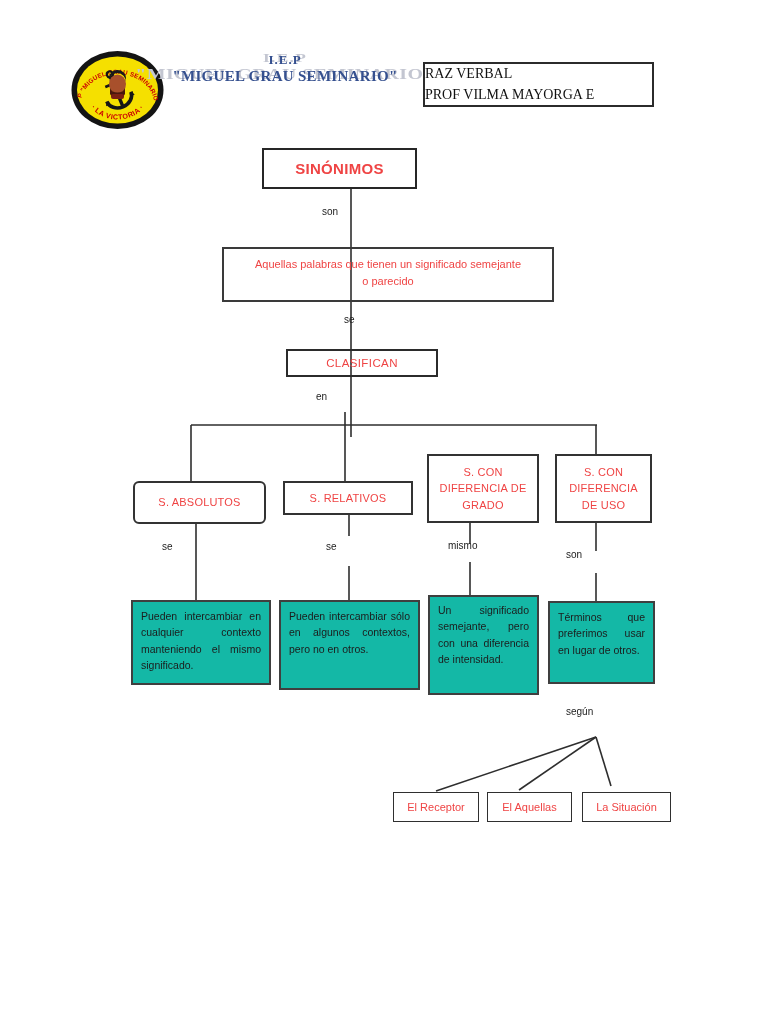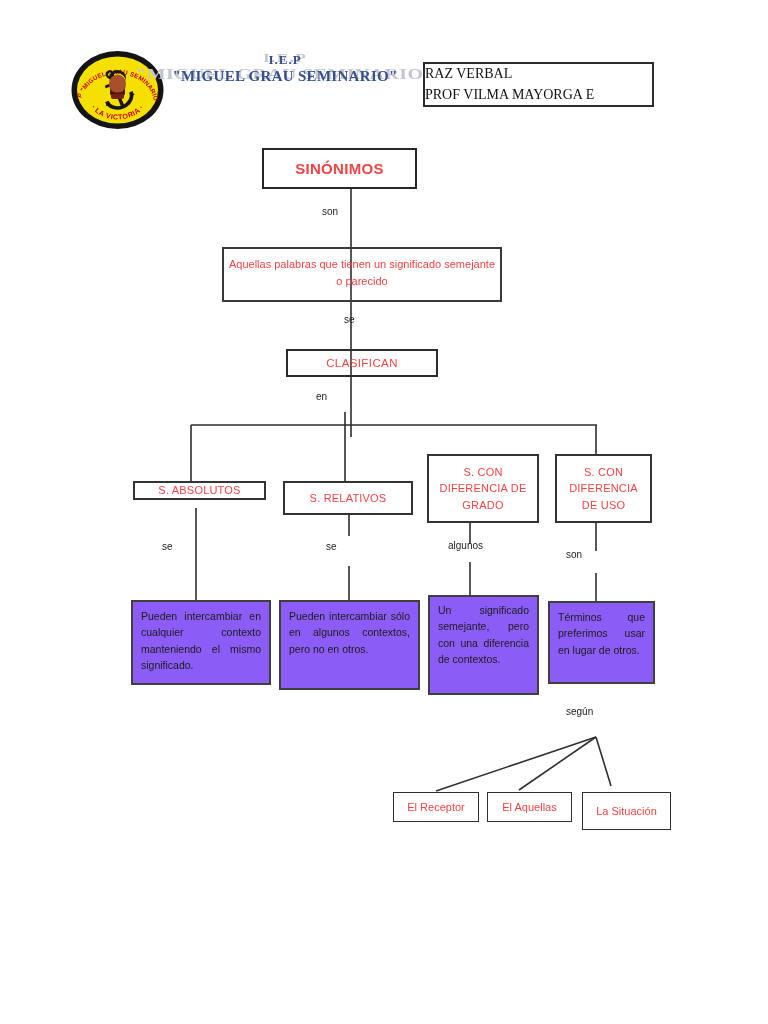--- a/index.html
+++ b/index.html
@@ -32,54 +32,54 @@
   
   .lines { position:absolute; left:0; top:0; width:768px; height:1024px; z-index:1; }
   
   .box { position:absolute; z-index:2; background:transparent; color:#ef4444; }
   .root-box {
     left:262px; top:148px; width:155px; height:41px; border:2px solid #262626;
     font-size:15px; font-weight:bold; letter-spacing:0.3px;
     display:flex; align-items:center; justify-content:center; background:transparent;
   }
   .def-box {
-    left:222px; top:247px; width:280px; height:55px; border:2px solid #3a3a3a;
+    left:222px; top:247px; width:332px; height:55px; border:2px solid #3a3a3a;
     font-size:11px; text-align:center; white-space:pre-line;
     display:flex; align-items:flex-start; justify-content:center; padding-top:7px;
     line-height:1.5;
   }
   .classify-box {
     left:286px; top:349px; width:152px; height:28px; border:2px solid #2b2b2b;
     font-size:11.5px; display:flex; align-items:center; justify-content:center;
     letter-spacing:0.4px;
   }
   .cat-box {
     border:2px solid #333; background:#fff; font-size:11px; text-align:center;
     display:flex; align-items:center; justify-content:center; white-space:pre-line;
     line-height:1.5; letter-spacing:0.2px;
   }
-  .cat-abs { left:133px; top:481px; width:133px; height:19px; }
+  .cat-abs { left:133px; top:481px; width:133px; height:43px;border-radius:6px; }
   .cat-rel { left:283px; top:481px; width:130px; height:34px; }
   .cat-grado { left:427px; top:454px; width:112px; height:69px; }
   .cat-uso { left:555px; top:454px; width:97px; height:69px; }
   .desc-box {
-    border:2px solid #3f3f3f; background:#8b5cf6; font-size:10.5px; color:#1c1c1c;
+    border:2px solid #3f3f3f; background:#14b8a6; font-size:10.5px; color:#1c1c1c;
     text-align:justify; padding:6px 8px; line-height:1.55;
   }
   .desc-1 { left:131px; top:600px; width:140px; height:85px; }
   .desc-2 { left:279px; top:600px; width:141px; height:90px; }
   .desc-3 { left:428px; top:595px; width:111px; height:100px; padding-top:5px; }
   .desc-4 { left:548px; top:601px; width:107px; height:83px; }
   .leaf-box {
     border:1.5px solid #2f2f2f; background:#fff; font-size:11px;
     display:flex; align-items:center; justify-content:center;
   }
   .leaf-1 { left:393px; top:792px; width:86px; height:30px; }
   .leaf-2 { left:487px; top:792px; width:85px; height:30px; }
-  .leaf-3 { left:582px; top:792px; width:89px; height:38px; }
+  .leaf-3 { left:582px; top:792px; width:89px; height:30px; }
   
   .lbl { position:absolute; z-index:2; font-size:10px; color:#222; }
   .lbl-son   { left:322px; top:206px; }
   .lbl-se1   { left:344px; top:314px; }
   .lbl-en    { left:316px; top:391px; }
   .lbl-se2   { left:162px; top:541px; }
   .lbl-se3   { left:326px; top:541px; }
   .lbl-tienen{ left:448px; top:540px; }
   .lbl-son2  { left:566px; top:549px; }
   .lbl-segun { left:566px; top:706px; }
@@ -168,26 +168,26 @@
   <div class="box cat-box cat-rel">S. RELATIVOS</div>
   <div class="box cat-box cat-grado">S. CON
 DIFERENCIA DE
 GRADO</div>
   <div class="box cat-box cat-uso">S. CON
 DIFERENCIA
 DE USO</div>
 
   <div class="lbl lbl-se2">se</div>
   <div class="lbl lbl-se3">se</div>
-  <div class="lbl lbl-tienen">algunos</div>
+  <div class="lbl lbl-tienen">mismo</div>
   <div class="lbl lbl-son2">son</div>
 
   <div class="box desc-box desc-1">Pueden intercambiar en cualquier contexto manteniendo el mismo significado.</div>
   <div class="box desc-box desc-2">Pueden intercambiar sólo en algunos contextos, pero no en otros.</div>
-  <div class="box desc-box desc-3">Un significado semejante, pero con una diferencia de contextos.</div>
+  <div class="box desc-box desc-3">Un significado semejante, pero con una diferencia de intensidad.</div>
   <div class="box desc-box desc-4">Términos que preferimos usar en lugar de otros.</div>
 
   <div class="lbl lbl-segun">según</div>
   <div class="box leaf-box leaf-1">El Receptor</div>
   <div class="box leaf-box leaf-2">El Aquellas</div>
   <div class="box leaf-box leaf-3">La Situación</div>
 
 </div>
 
 </body></html>

